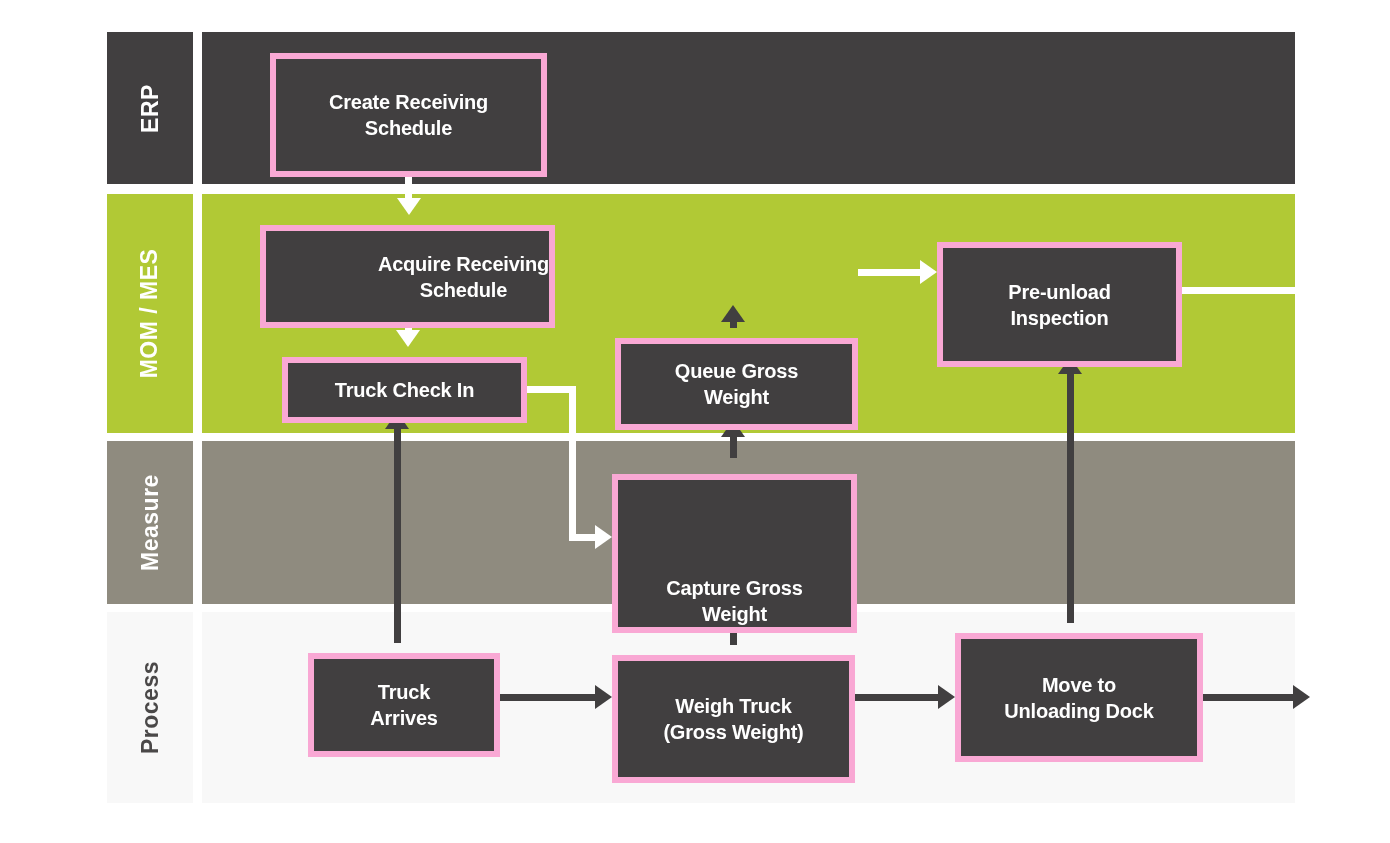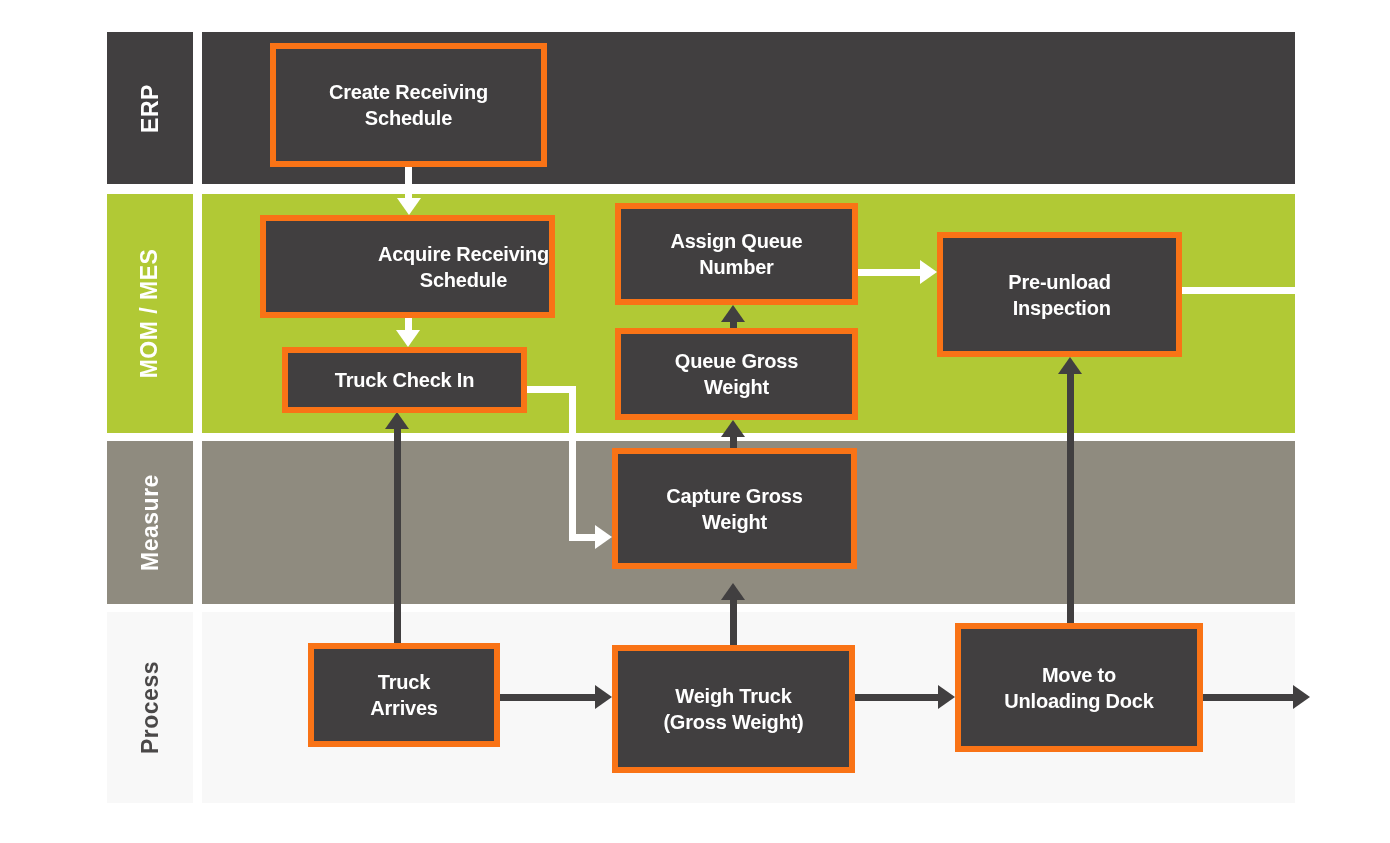--- a/index.html
+++ b/index.html
@@ -19,24 +19,24 @@
   
   .lane-body{position:absolute;left:202px;width:1093px;}
   .bg-dark{background:var(--dark,#413F40);}
   .bg-green{background:var(--green,#B1C935);}
   .bg-measure{background:var(--measure-gray,#8F8B7F);}
   .bg-process{background:var(--process-light,#F8F8F8);}
   .lane-label-cell.process .rot{color:var(--process-label,#4A4848);}
   
   .node{
     position:absolute;box-sizing:border-box;
-    background:var(--dark,#413F40);border:6px solid #f97316;
+    background:var(--dark,#413F40);border:6px solid #f9a8d4;
     display:flex;align-items:center;justify-content:center;
     color:#ffffff;font-weight:bold;font-size:20px;line-height:26px;
-    text-align:center;white-space:pre-line;letter-spacing:-.2px;
+    text-align:center;white-space:pre-line;letter-spacing:-.2px;margin-top:10px;
   }
   
   .edge{position:absolute;left:0;top:0;width:0;height:0;}
   .seg{position:absolute;}
   .seg.w{background:#ffffff;}
   .seg.d{background:var(--dark,#413F40);}
   .ah{position:absolute;width:0;height:0;}
   .ah-down.w{border-left:12px solid transparent;border-right:12px solid transparent;border-top:17px solid #ffffff;}
   .ah-right.w{border-top:12px solid transparent;border-bottom:12px solid transparent;border-left:17px solid #ffffff;}
   .ah-up.d{border-left:12px solid transparent;border-right:12px solid transparent;border-bottom:17px solid var(--dark,#413F40);}
@@ -135,33 +135,29 @@
     <span>Create Receiving
 Schedule</span>
   </div>
   <div class="node" style="left:260px;top:215px;width:295px;height:103px;justify-content:flex-end;">
     <span>Acquire Receiving
 Schedule</span>
   </div>
   <div class="node" style="left:282px;top:347px;width:245px;height:66px;">
     <span>Truck Check In</span>
   </div>
-  <div class="node" style="left:615px;top:203px;width:243px;height:102px;">
-    <span>Assign Queue
-Number</span>
-  </div>
   <div class="node" style="left:615px;top:328px;width:243px;height:92px;">
     <span>Queue Gross
 Weight</span>
   </div>
-  <div class="node" style="left:937px;top:232px;width:245px;height:125px;text-align:right;">
+  <div class="node" style="left:937px;top:232px;width:245px;height:125px;">
     <span>Pre-unload
 Inspection</span>
   </div>
-  <div class="node" style="left:612px;top:448px;width:245px;height:121px;">
+  <div class="node" style="left:612px;top:464px;width:245px;height:159px;align-items:flex-end;">
     <span>Capture Gross
 Weight</span>
   </div>
   <div class="node" style="left:308px;top:643px;width:192px;height:104px;">
     <span>Truck
 Arrives</span>
   </div>
   <div class="node" style="left:612px;top:645px;width:243px;height:128px;">
     <span>Weigh Truck
 (Gross Weight)</span>

